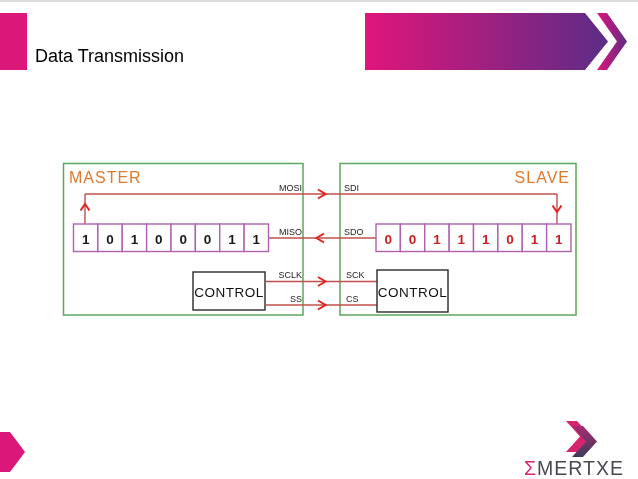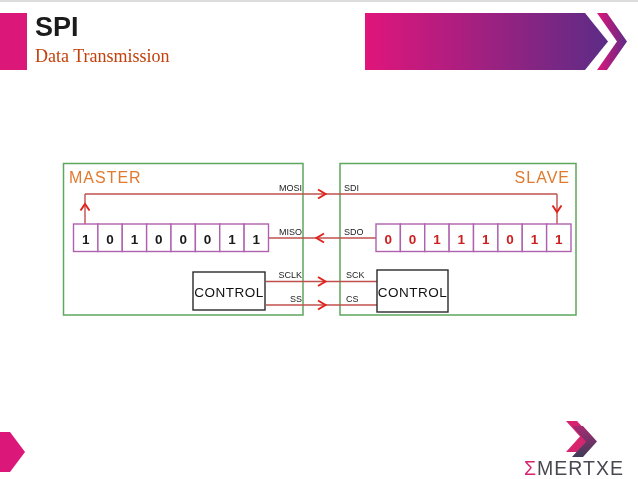--- a/index.html
+++ b/index.html
@@ -15,21 +15,21 @@
   .accent-rect{
     position:absolute;left:0;top:11px;width:27px;height:57px;
     background:#DB1879;
   }
   .title{
     position:absolute;left:35px;top:11px;
     font-size:27px;font-weight:bold;color:#1b1b1b;line-height:1.1;
   }
   .subtitle{
     position:absolute;left:35px;top:45px;
-    font-size:18px;color:#c2410c;line-height:1.1;font-family:Liberation Serif, serif;
+    font-size:18px;color:#000000;line-height:1.1;
   }
   .layer{position:absolute;left:0;top:0;}
   svg text{font-family:"Liberation Sans", sans-serif;}
   .blk-label{font-size:16px;fill:#E07A2E;letter-spacing:1px;}
   .sig-label{font-size:9px;fill:#222222;}
   .ctl-label{font-size:13.5px;fill:#111111;letter-spacing:0.5px;}
   .bit{font-size:13.5px;font-weight:bold;text-anchor:middle;}
   .bit-m{fill:#1A1A1A;}
   .bit-s{fill:#CC2020;}
   .sigline{stroke:#C0504D;stroke-width:1.4;fill:none;}
@@ -43,21 +43,20 @@
   }
   .logo-sigma{color:#D6246E;}
   .logo-rest{color:#4B4852;}
 </style>
 </head>
 <body>
 
 <div class="slide">
 
   <div class="accent-rect"></div>
-  <div class="title">SPI</div>
   <div class="subtitle">Data Transmission</div>
 
   <svg class="layer" width="638" height="479" viewBox="0 0 638 479">
     <defs>
       <linearGradient id="bannerGrad" x1="0" y1="0" x2="1" y2="0">
         <stop offset="0" stop-color="#E0157B"></stop>
         <stop offset="1" stop-color="#5C2C86"></stop>
       </linearGradient>
       <linearGradient id="logoGrad" x1="0" y1="0" x2="0" y2="1">
         <stop offset="0" stop-color="#A82B74"></stop>

